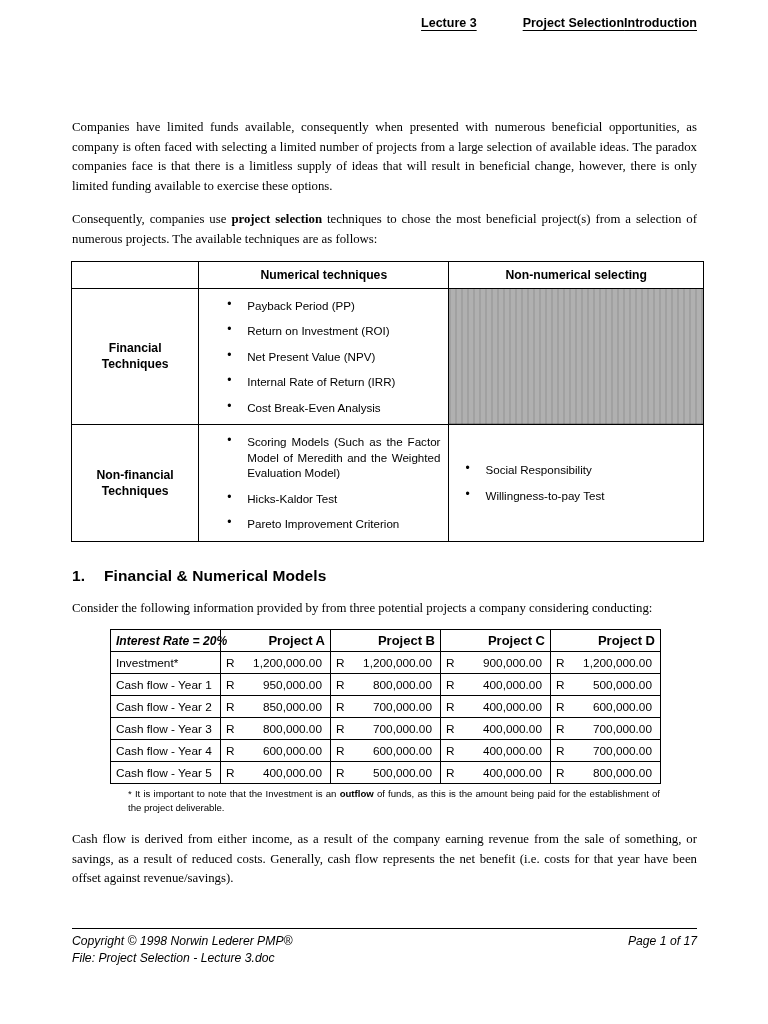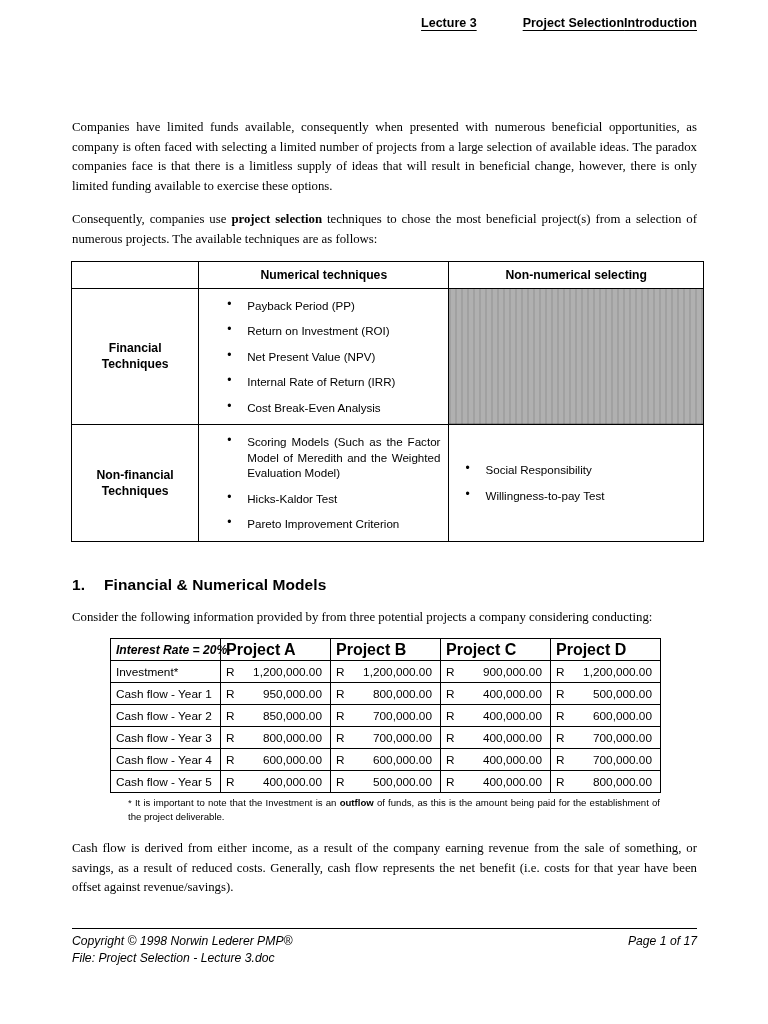--- a/index.html
+++ b/index.html
@@ -133,21 +133,21 @@
       repeating-linear-gradient(90deg,
         rgba(0,0,0,0.34) 0px, rgba(0,0,0,0.34) 1px,
         rgba(0,0,0,0) 1px, rgba(0,0,0,0) 2px),
       repeating-linear-gradient(90deg,
         rgba(0,0,0,0.16) 0px, rgba(0,0,0,0.16) 1px,
         rgba(0,0,0,0) 1px, rgba(0,0,0,0) 6px);
   }
 
   
   h2.sect {
-    margin: 34px 0 14px 0;
+    margin: 25px 0 14px 0;
     font-size: 15.5px;
     font-weight: bold;
     letter-spacing: 0.1px;
   }
   h2.sect .num { display: inline-block; width: 32px; }
 
   
   .fin-wrap {
     margin: 6px 0 0 38px;
     width: 550px;
@@ -159,22 +159,22 @@
   }
   table.fin td, table.fin th {
     border: 1.1px solid #000;
     height: 21px;
     padding: 0 5px;
     font-size: 11.8px;
     white-space: nowrap;
   }
   table.fin th {
     font-weight: bold;
-    text-align: left;
-    font-size: 16px;
+    text-align: right;
+    font-size: 13px;
   }
   table.fin th.corner {
     font-style: italic;
     text-align: left;
     font-size: 12.1px;
   }
   table.fin td.lbl { text-align: left; }
   table.fin td.amt {
     text-align: right;
     position: relative;

